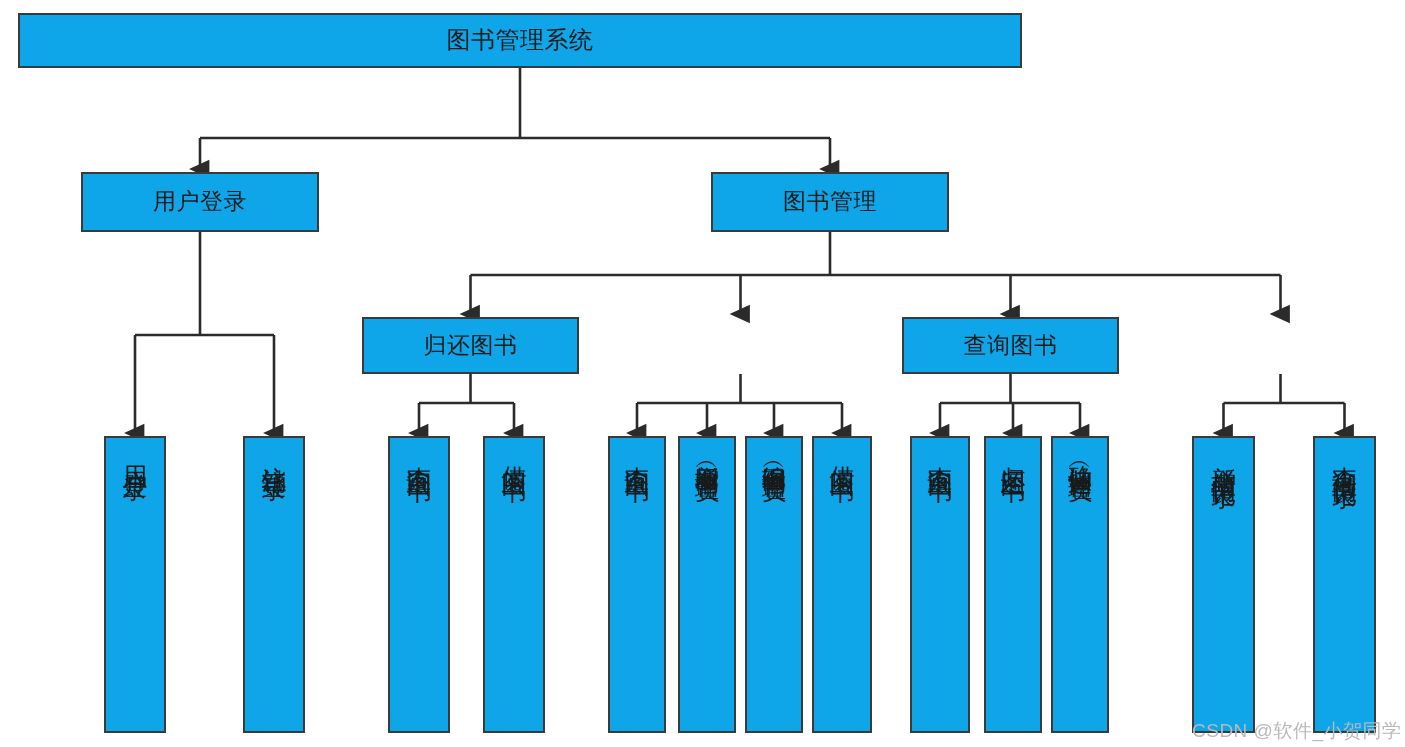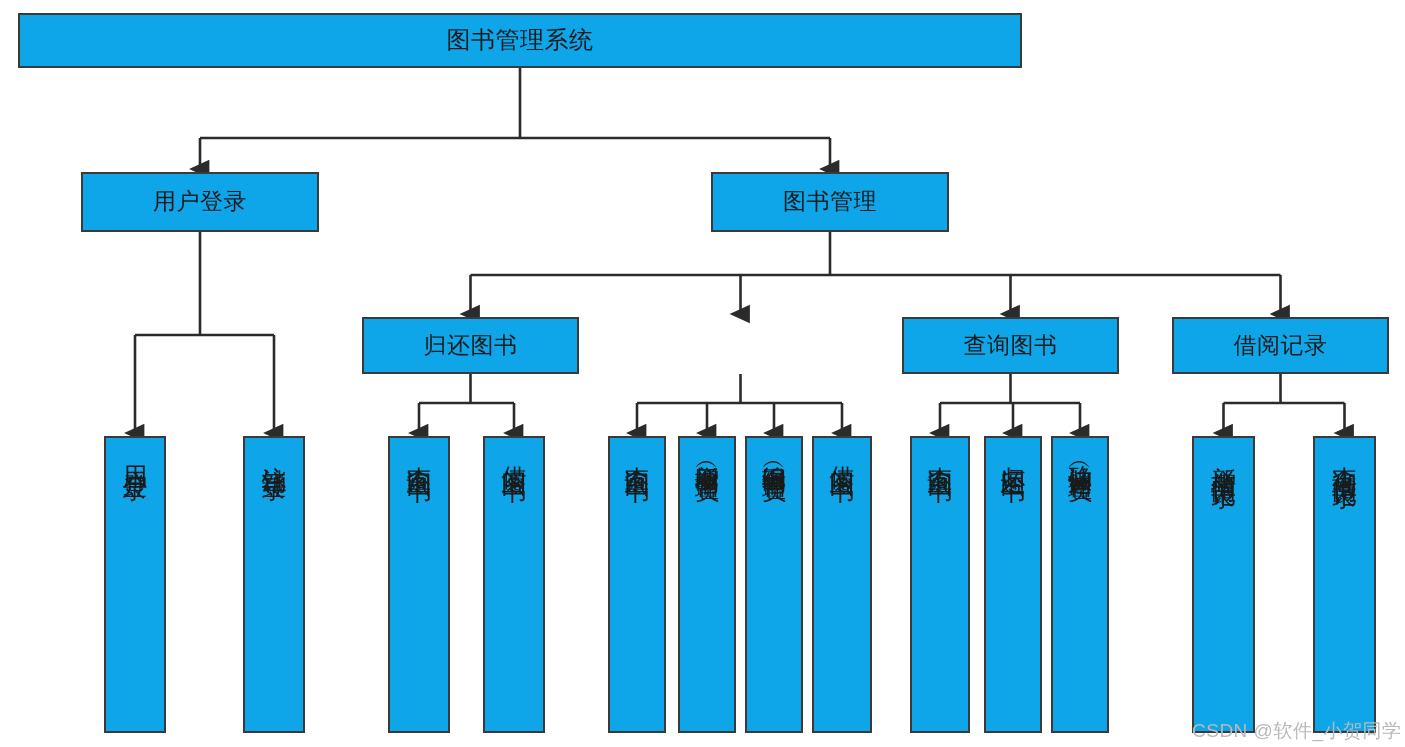--- a/index.html
+++ b/index.html
@@ -134,23 +134,20 @@
   <div class="node horiz" style="left: 711px; top: 172px; width: 238px; height: 60px;">
     <span class="node-label">图书管理</span>
   </div>
 
   <div class="node horiz" style="left: 362px; top: 317px; width: 217px; height: 57px;">
     <span class="node-label">归还图书</span>
   </div>
   <div class="node horiz" style="left: 902px; top: 317px; width: 217px; height: 57px;">
     <span class="node-label">查询图书</span>
   </div>
-  <div class="node horiz" style="left: 1172px; top: 317px; width: 217px; height: 57px;">
-    <span class="node-label">借阅记录</span>
-  </div>
 
   <div class="node vert" style="left: 104px; top: 436px; width: 62px; height: 297px;">
     <span class="node-label">用户登录</span>
   </div>
   <div class="node vert" style="left: 243px; top: 436px; width: 62px; height: 297px;">
     <span class="node-label">注销登录</span>
   </div>
 
   <div class="node vert" style="left: 388px; top: 436px; width: 62px; height: 297px;">
     <span class="node-label">查询图书</span>

